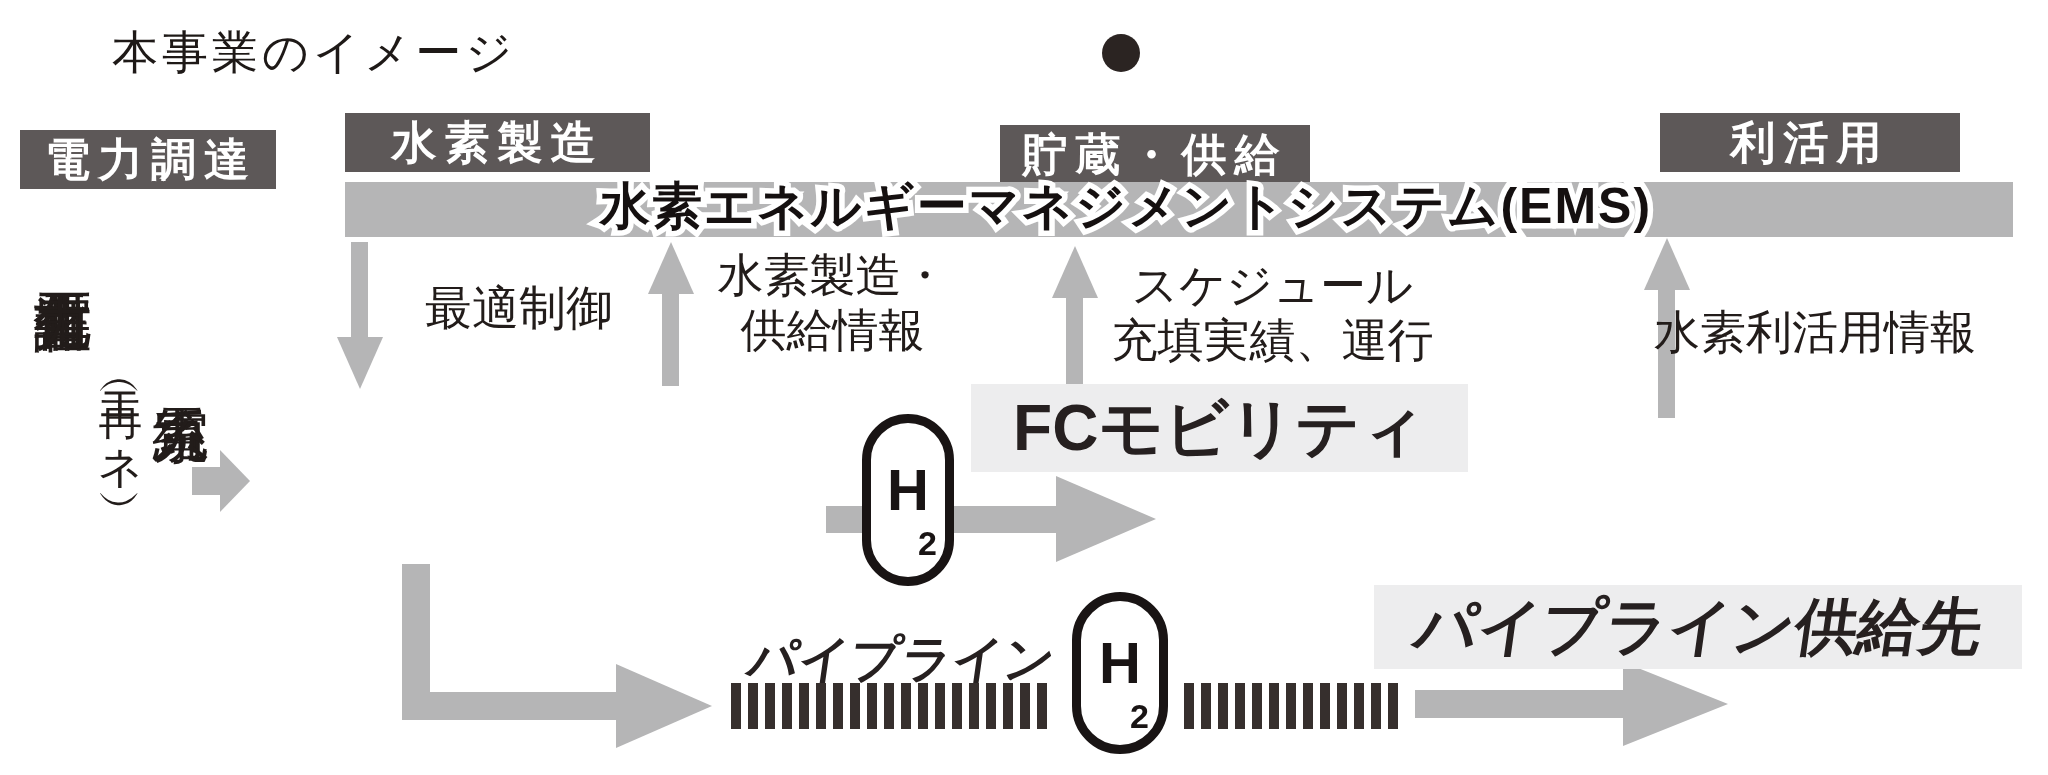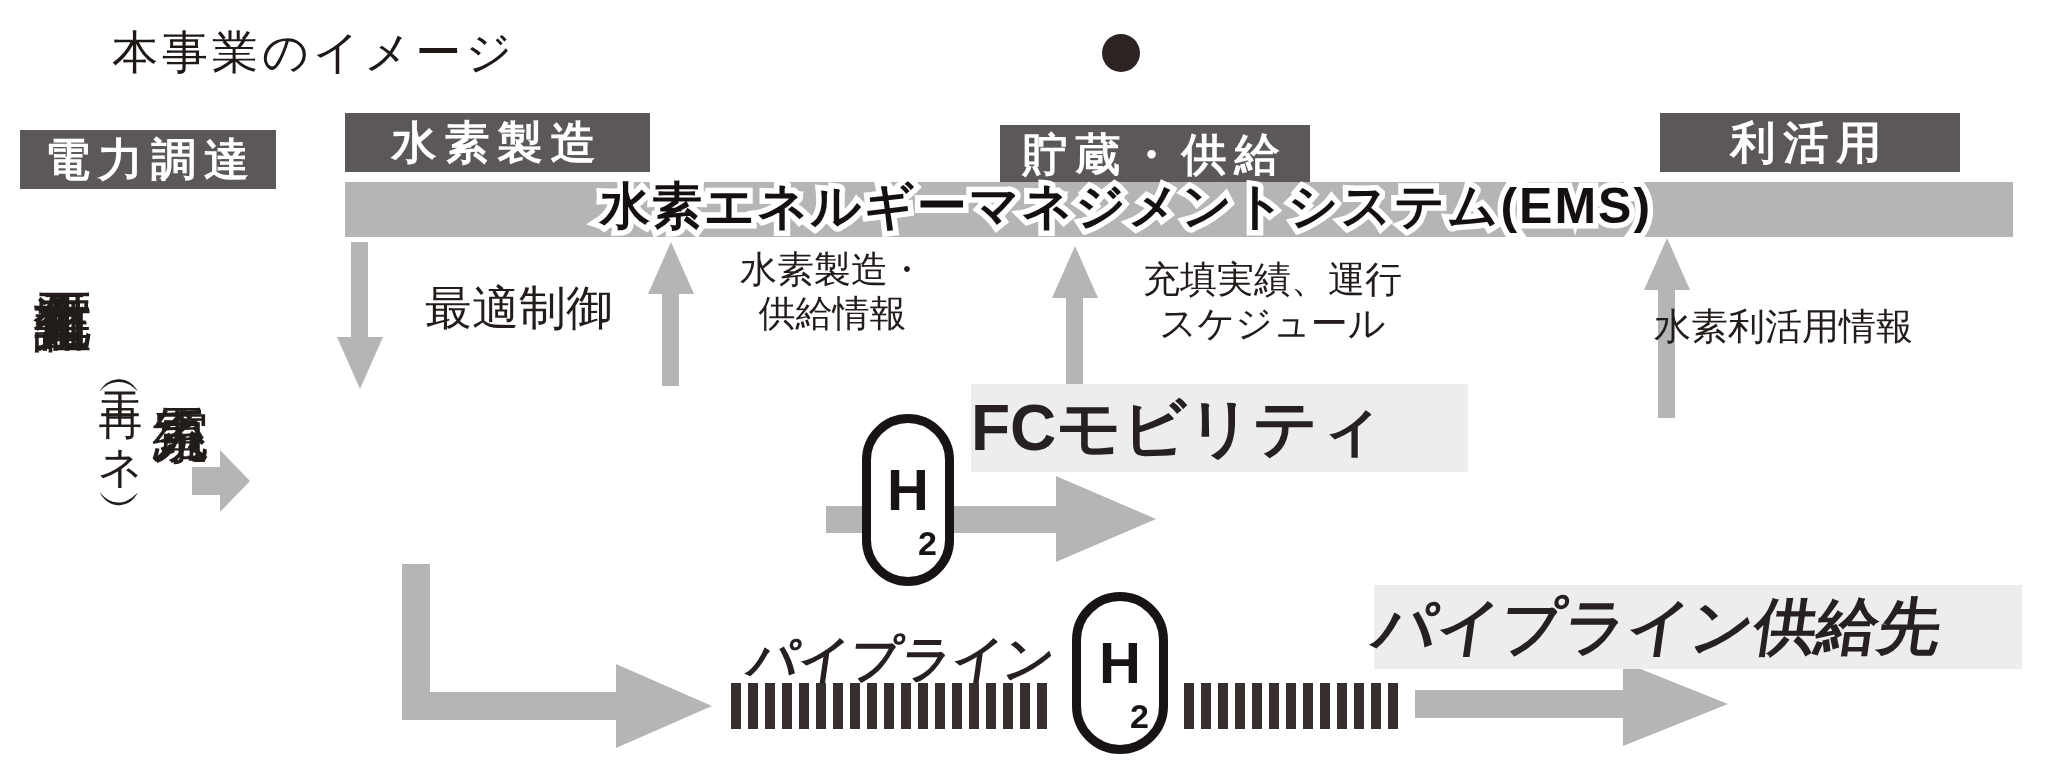--- a/index.html
+++ b/index.html
@@ -22,25 +22,25 @@
             padding-right:130px;box-sizing:border-box;padding-left:24px;}
   .ems-outline{color:#fff;-webkit-text-stroke:11px #fff;
                text-shadow:0 0 2px #fff;}
   .ems-fill{color:#151010;}
   
   .shaft{background:#b5b5b6;position:absolute;}
   .tri{width:0;height:0;position:absolute;}
   .varrow{position:absolute;z-index:1;}
   .hgroup{z-index:1;}
   
-  .flow-label{font-size:37px;line-height:1.2;color:#221c1a;text-align:center;white-space:nowrap;z-index:2;}
+  .flow-label{font-size:46px;line-height:1.2;color:#221c1a;text-align:center;white-space:nowrap;z-index:2;}
   
   .vtext{writing-mode:vertical-rl;white-space:nowrap;color:#221c1a;z-index:2;font-weight:500;}
   
-  .hl{background:#ededee;display:flex;align-items:center;z-index:2;}
+  .hl{background:#ededee;display:flex;align-items:center;justify-content:center;z-index:2;}
   .node{font-weight:800;color:#262020;white-space:nowrap;}
   .slant{transform:skewX(-8deg);}
   
   .capsule{background:#fff;border:9px solid #191414;border-radius:48px;box-sizing:border-box;
            display:flex;align-items:center;justify-content:center;z-index:3;}
   .h2wrap{position:relative;font-weight:800;color:#191414;margin-top:-22px;}
   .h2main{font-size:58px;}
   .h2sub{position:absolute;font-size:34px;right:-8px;bottom:-40px;font-weight:800;}
   
   .ticks{background:repeating-linear-gradient(to right,#362f2d 0 10px,transparent 10px 17px);z-index:2;}
@@ -92,22 +92,22 @@
   </div>
 
   <div class="abs flow-label" style="left:425px;top:280px;font-size:47px;">
     <span>最適制御</span>
   </div>
   <div class="abs flow-label" style="left:660px;top:248px;width:345px;">
     <div>水素製造・</div>
     <div>供給情報</div>
   </div>
   <div class="abs flow-label" style="left:1100px;top:258px;width:345px;">
+    <div>スケジュール</div>
     <div>充填実績、運行</div>
-    <div>スケジュール</div>
   </div>
   <div class="abs flow-label" style="left:1654px;top:265px;margin-top:40px;">
     <span>水素利活用情報</span>
   </div>
 
   <div class="abs vtext" style="left:24px;top:248px;font-size:58px;">非化石証書付電力</div>
   <div class="abs vtext" style="left:92px;top:366px;font-size:44px;">（再エネ）</div>
   <div class="abs vtext" style="left:142px;top:362px;font-size:57px;">電力系統</div>
 
   <div class="hgroup">

